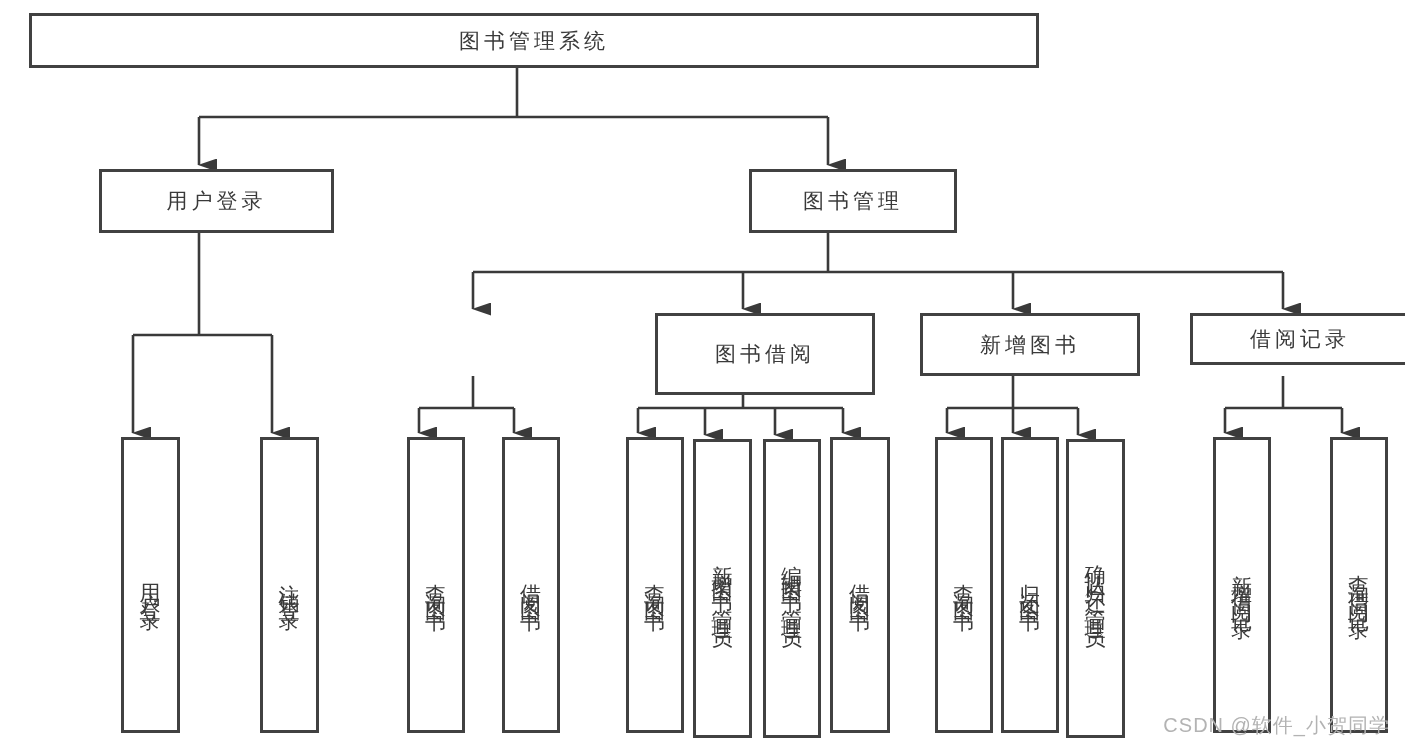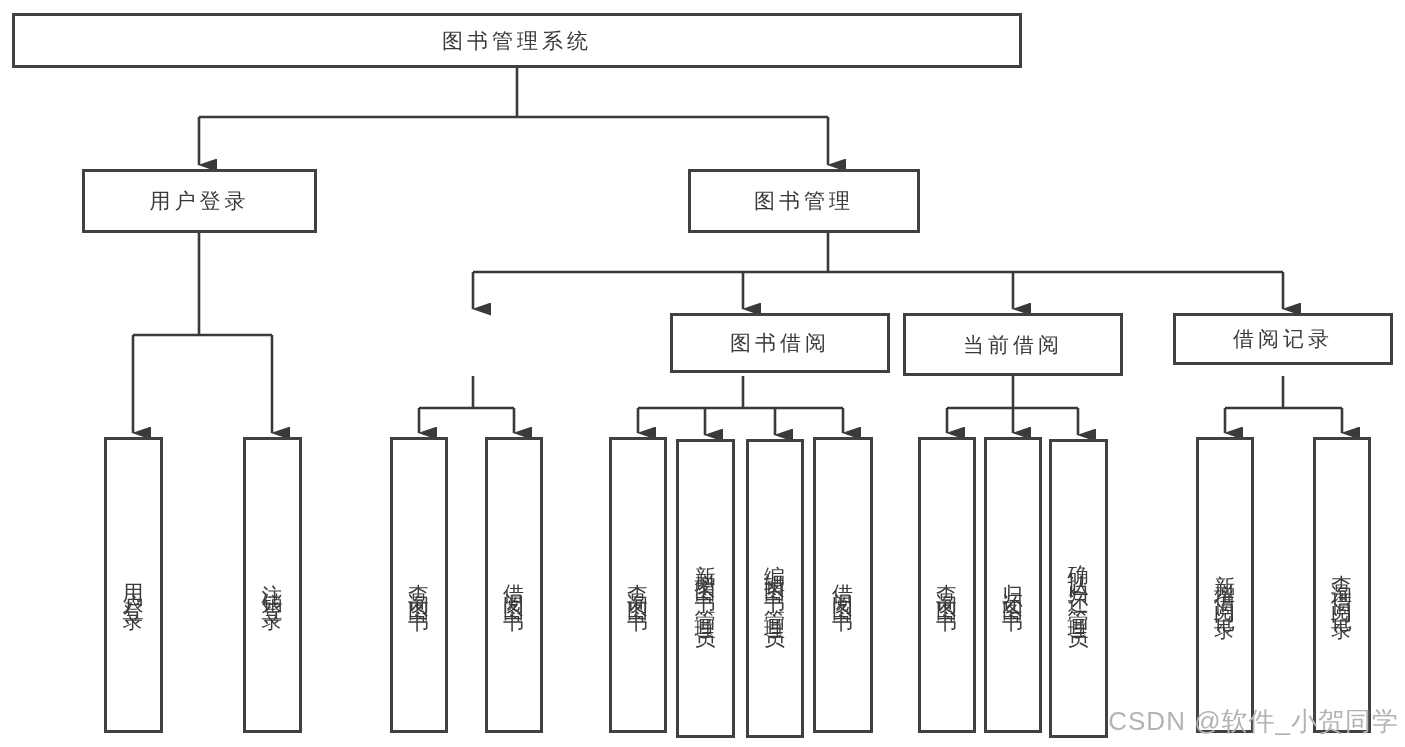--- a/index.html
+++ b/index.html
@@ -20,40 +20,41 @@
   #connectors{position:absolute;left:0;top:0;width:1405px;height:747px;}
   .node{
     position:absolute;
     box-sizing:border-box;
     background:#fff;
     border:3px solid var(--border);
     display:flex;
     align-items:center;
     justify-content:center;
     color:var(--text);
+    margin-left:17px;
   }
   .box-h span{
     font-size:21px;
     letter-spacing:4px;
     white-space:nowrap;
     font-weight:500;
   }
   .box-v span{
     writing-mode:vertical-rl;
     text-orientation:mixed;
     font-size:21px;
     letter-spacing:9px;
     line-height:1;
     font-weight:500;
   }
   .watermark{
     position:absolute;
-    right:6px;
+    right:15px;
     bottom:8px;
-    font-size:26px;
+    font-size:20px;
     font-weight:500;
     color:var(--wm);
     letter-spacing:1px;
     white-space:nowrap;
     margin-left:24px;
   }
 </style>
 </head>
 <body>
 
@@ -109,29 +110,29 @@
     </g>
   </svg>
 
   <div class="node box-h" style="left:12px;top:13px;width:1010px;height:55px">
     <span>图书管理系统</span>
   </div>
 
   <div class="node box-h" style="left:82px;top:169px;width:235px;height:64px">
     <span>用户登录</span>
   </div>
-  <div class="node box-h" style="left:688px;top:169px;width:232px;height:64px">
+  <div class="node box-h" style="left:732px;top:169px;width:208px;height:64px">
     <span>图书管理</span>
   </div>
 
-  <div class="node box-h" style="left:670px;top:313px;width:220px;height:60px">
+  <div class="node box-h" style="left:638px;top:313px;width:220px;height:82px">
     <span>图书借阅</span>
   </div>
   <div class="node box-h" style="left:903px;top:313px;width:220px;height:63px">
-    <span>当前借阅</span>
+    <span>新增图书</span>
   </div>
   <div class="node box-h" style="left:1173px;top:313px;width:220px;height:52px">
     <span>借阅记录</span>
   </div>
 
   <div class="node box-v" style="left:104px;top:437px;width:59px;height:296px">
     <span>用户登录</span>
   </div>
   <div class="node box-v" style="left:243px;top:437px;width:59px;height:296px">
     <span>注销登录</span>

